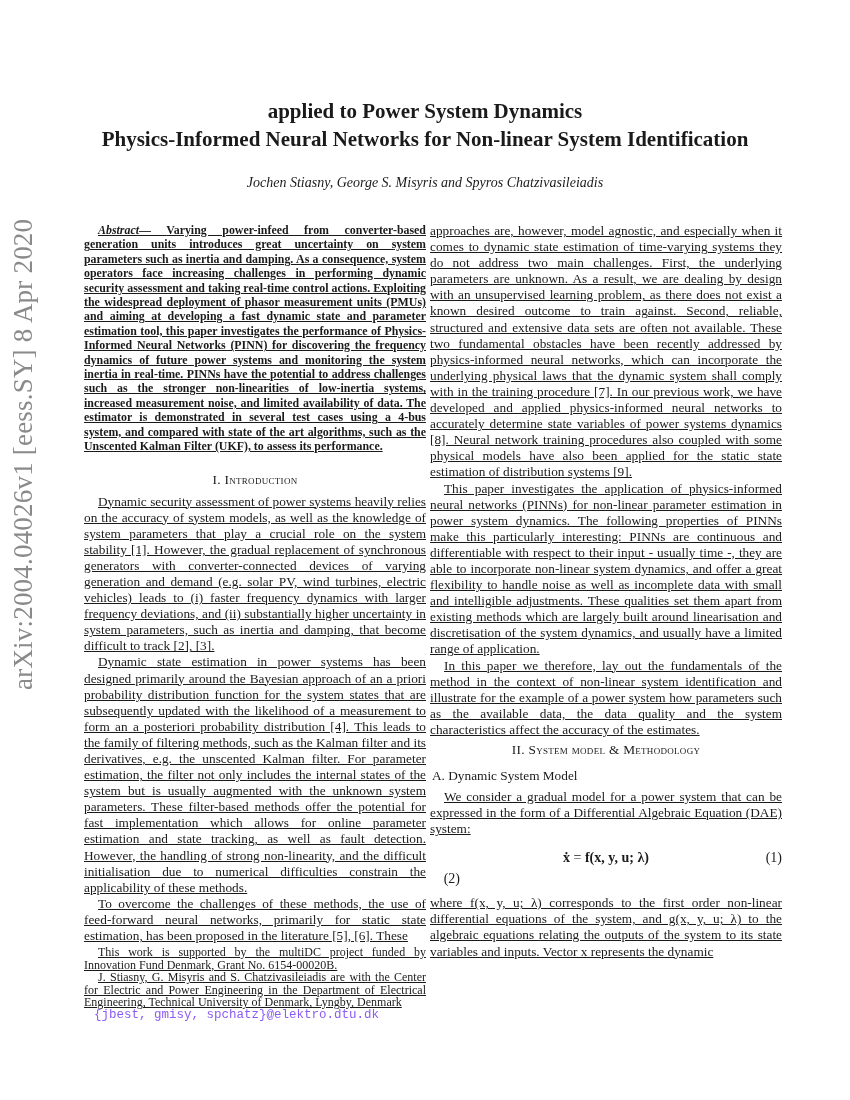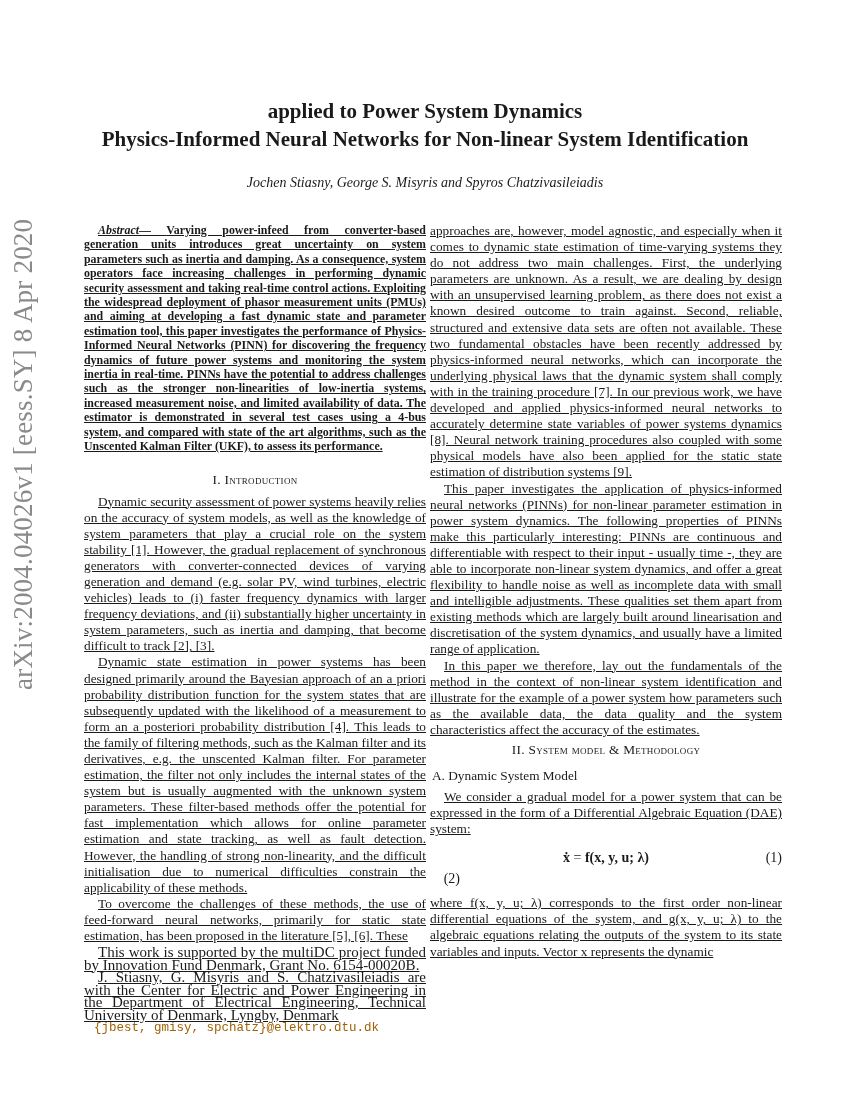--- a/index.html
+++ b/index.html
@@ -35,22 +35,22 @@
     .subsec-head { font-size: 13.3px; margin: 10px 0 5px 2px; }
     .eq-row { display: flex; align-items: flex-end; height: 21px; font-size: 14px; }
     .eq-row .eq { flex: 1; text-align: center; padding-left: 30px; }
     .eq-row .eqnum { width: 30px; text-align: right; }
     .eq b { font-weight: bold; }
     .eqblock { margin: 8px 0 8px 0; }
     .footnotes {
       position: absolute; left: 84px; top: 946px; width: 342px;
       font-size: 10.6px; line-height: 12.6px; text-align: justify;
     }
-    .footnotes p { font-size: 15px; line-height: 12.6px; }
-    .footnotes .mono { font-family: "Liberation Mono", "DejaVu Sans Mono", monospace; font-size: 12.5px; padding-left: 10px; color: #a16207; }
+    .footnotes p { font-size: 12px; line-height: 12.6px; }
+    .footnotes .mono { font-family: "Liberation Mono", "DejaVu Sans Mono", monospace; font-size: 12.5px; padding-left: 10px; color: #8b5cf6; }
   </style>
 </head>
 <body>
 
 <div class="arxiv-stamp">arXiv:2004.04026v1  [eess.SY]  8 Apr 2020</div>
 
 <div class="title">
   <div>applied to Power System Dynamics</div>
   <div>Physics-Informed Neural Networks for Non-linear System Identification</div>
 </div>

